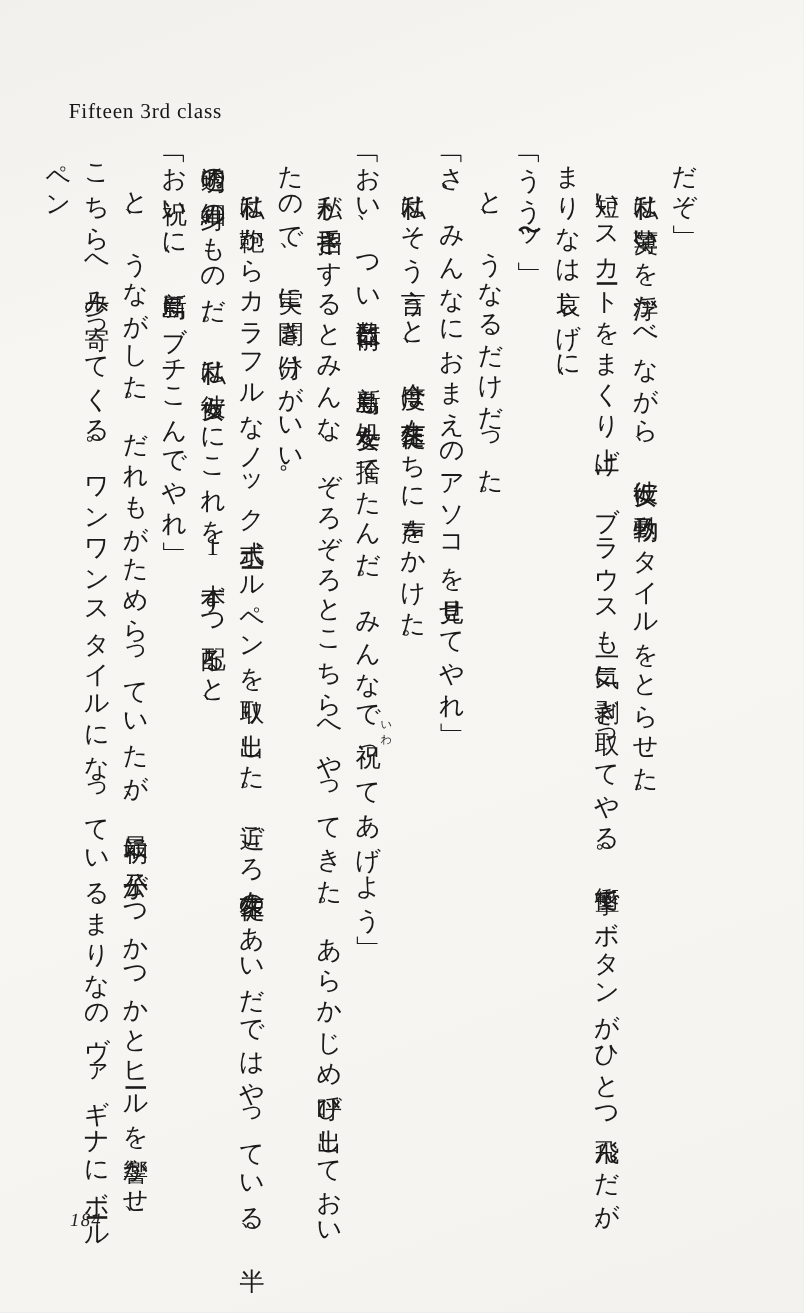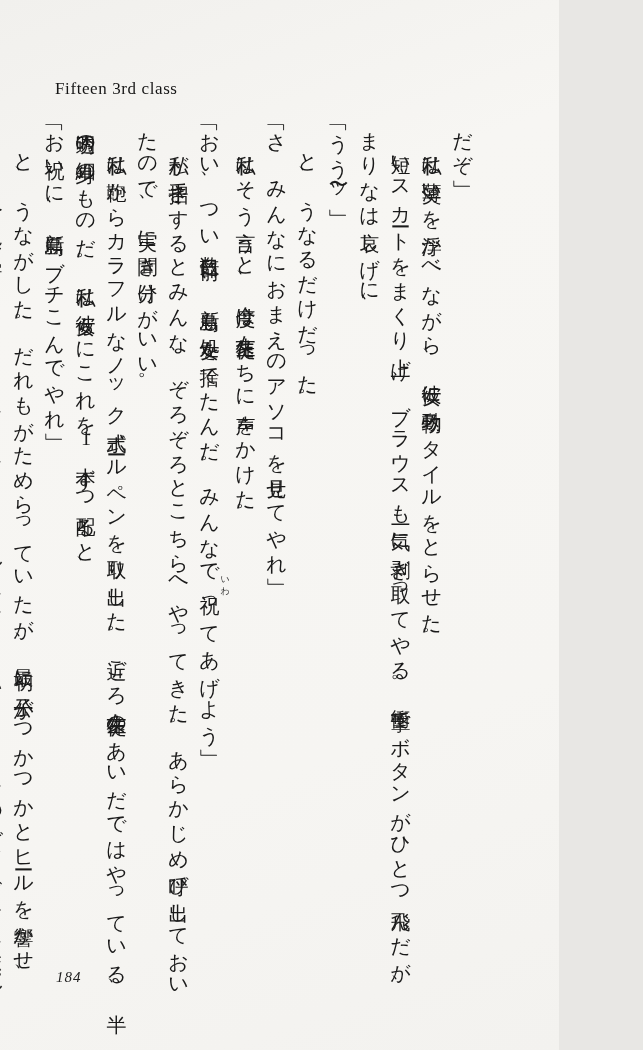--- a/index.html
+++ b/index.html
@@ -3,21 +3,21 @@
 <meta charset="utf-8">
 <style>
   html, body { margin: 0; padding: 0; }
   body {
     width: 643px; height: 1050px;
     font-family: "Liberation Serif", "DejaVu Serif", serif;
     background: #e8e7e4;
   }
   .page {
     position: relative;
-    width: 559px; height: 1050px;
+    width: 643px; height: 1050px;
     overflow: hidden;
     background: linear-gradient(160deg, #f1f0ed 0%, #f7f6f3 25%, #f6f5f2 70%, #f3f2ef 100%);
     color: #1b1b1b;
   }
   .running-header {
     position: absolute;
     left: 55px; top: 79px;
     font-size: 17px;
     letter-spacing: 0.6px;
     color: #161616;

